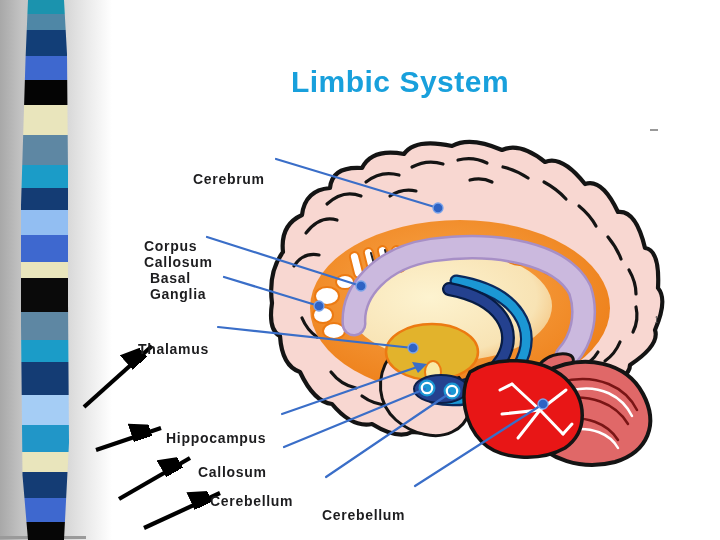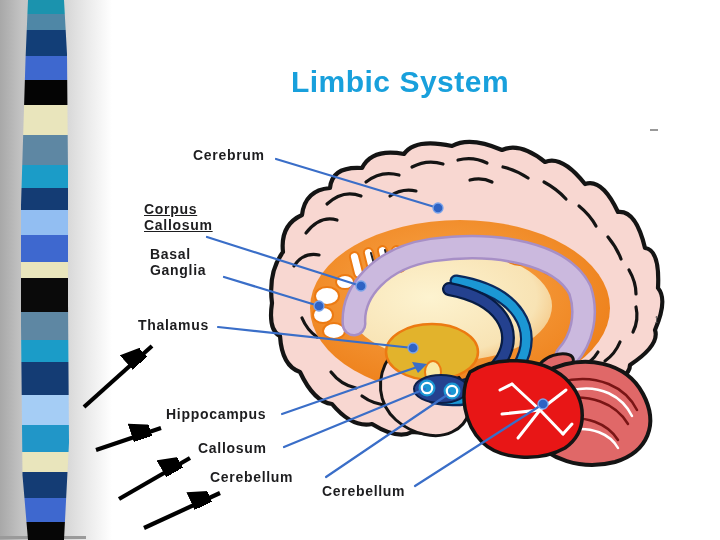--- a/index.html
+++ b/index.html
@@ -21,24 +21,24 @@
   }
   .rib-seg{width:100%;}
   .title{
     position:absolute;left:240px;top:40px;width:320px;text-align:center;
     font-size:30px;font-weight:bold;letter-spacing:0.5px;color:var(--title-blue,#18a0dc);
     white-space:nowrap;
     margin-top:25px;
   }
   .lbl{
     position:absolute;font-size:14px;font-weight:bold;letter-spacing:0.7px;
-    color:var(--label-ink,#1d1d1f);line-height:16px;white-space:pre-line;
+    color:var(--label-ink,#1d1d1f);line-height:16px;white-space:pre-line;margin-top:24px;
   }
   .lbl-cerebrum{left:193px;top:147px;}
-  .lbl-corpus{left:144px;top:201px;text-decoration:underline;}
+  .lbl-corpus{left:144px;top:214px;}
   .lbl-basal{left:150px;top:246px;}
   .lbl-thalamus{left:138px;top:317px;}
   .lbl-hypothalamus{left:166px;top:406px;}
   .lbl-amygdala{left:198px;top:440px;}
   .lbl-hippocampus{left:210px;top:469px;}
   .lbl-cerebellum{left:322px;top:483px;}
   svg.diagram{position:absolute;left:0;top:0;}
   .artifact-dash{position:absolute;left:650px;top:129px;width:8px;height:2px;background:#999;}
   .artifact-one{position:absolute;left:654px;top:314px;font-size:10px;color:#555;font-family:"Liberation Serif",serif;}
 </style>

